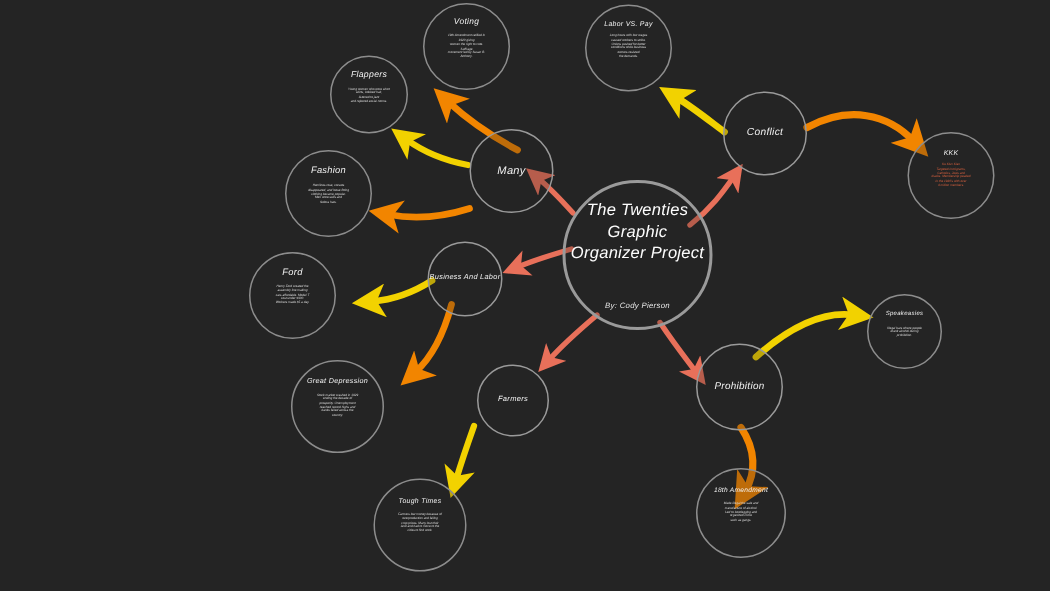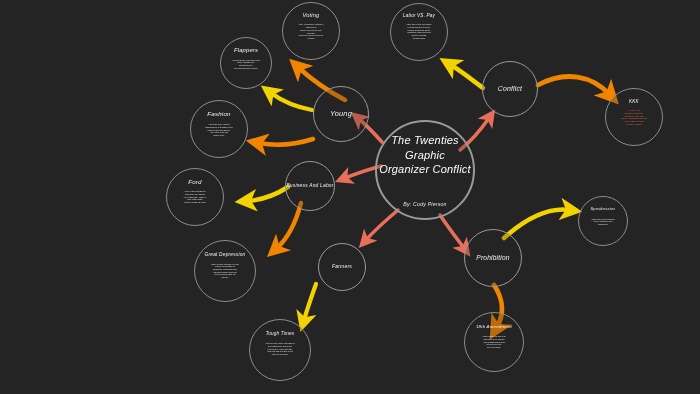--- a/index.html
+++ b/index.html
@@ -172,21 +172,21 @@
   <div class="node" style="left:190px; top:100px; width:58px; height:58px; padding-top:9px;">
     <div class="node-title" style="font-size:6.2px;">Fashion</div>
     <div class="node-body" style="font-size:2.1px; margin-top:6px; width:44px;">Hemlines rose, corsets
 disappeared, and loose fitting
 clothing became popular.
 Men wore suits and
 fedora hats.</div>
   </div>
 
   <div class="node center" style="left:313px; top:86px; width:56px; height:56px; border-width:1.6px;">
-    <div class="node-title" style="font-size:7.4px;">Young</div>
+    <div class="node-title" style="font-size:7.4px;">Many</div>
   </div>
 
   <div class="node" style="left:166px; top:168px; width:58px; height:58px; padding-top:9px;">
     <div class="node-title" style="font-size:6.2px;">Ford</div>
     <div class="node-body" style="font-size:2.1px; margin-top:5px; width:44px;">Henry Ford created the
 assembly line making
 cars affordable. Model T
 cost under $300.
 Workers made $5 a day.</div>
   </div>
@@ -257,17 +257,17 @@
     <div class="node-title" style="font-size:4.4px;">18th Amendment</div>
     <div class="node-body" style="font-size:2.1px; margin-top:6px; width:46px;">Made illegal the sale and
 manufacture of alcohol.
 Led to bootlegging and
 organized crime
 such as gangs.</div>
   </div>
 
   <div class="node center" style="left:375px; top:120px; width:100px; height:100px;">
     <div class="center-title">The Twenties Graphic
-Organizer Conflict</div>
+Organizer Project</div>
     <div class="center-byline">By: Cody Pierson</div>
   </div>
 
 </div>
 
 </body></html>

